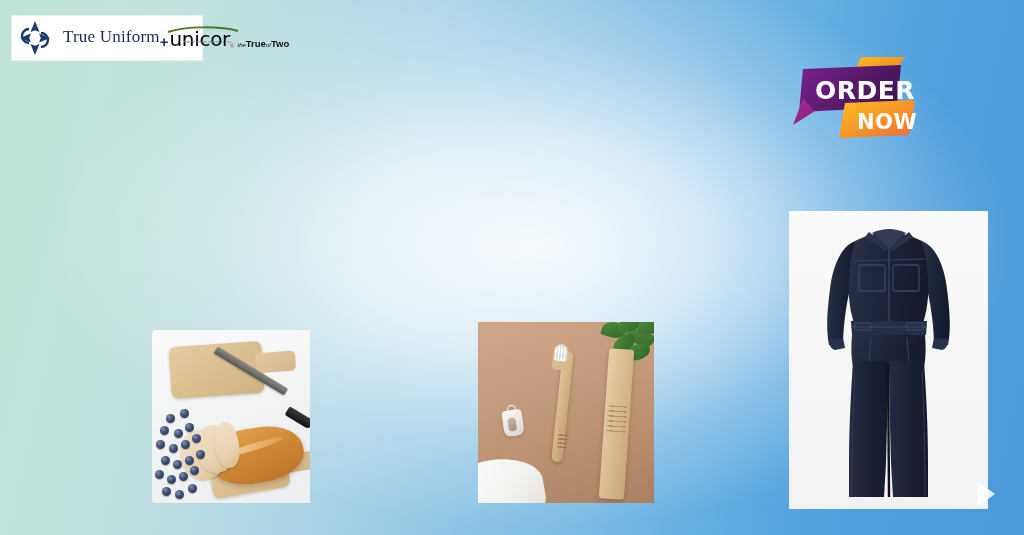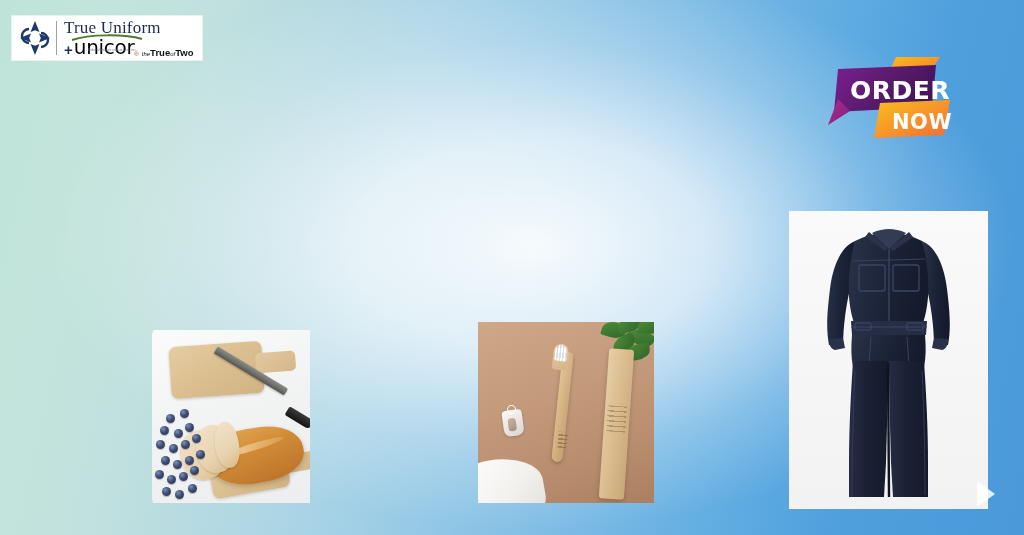--- a/index.html
+++ b/index.html
@@ -32,41 +32,41 @@
   .logo-card {
     position:absolute; left:12px; top:16px;
     width:190px; height:44px;
     background:#ffffff;
     display:flex; align-items:center;
     padding:2px 4px 2px 6px;
     box-shadow:0 0 0 1px rgba(255,255,255,0.6);
   }
   .logo-mark { width:34px; height:38px; flex:0 0 34px; display:block; }
   .logo-rule { width:1px; height:34px; background:#9aa0a6; margin:0 7px 0 4px; }
-  .logo-text { display:flex; flex-direction:column; justify-content:center; line-height:1; }
+  .logo-text { display:flex; justify-content:center; line-height:1; }
   .logo-name {
     font-family:"Liberation Serif", serif;
     font-size:17px; color:#1b2a52; letter-spacing:.2px;
     white-space:nowrap;
   }
   .logo-sub-wrap { position:relative; margin-top:1px; display:flex; align-items:flex-end; white-space:nowrap; }
   .logo-swoosh { position:absolute; left:7px; top:-3px; width:72px; height:7px; }
   .logo-plus { font-size:15px; font-weight:bold; color:#18315c; line-height:1; margin-right:1px; }
   .logo-unicor {
     font-size:20px; font-weight:normal; color:#000000; line-height:1;
     letter-spacing:-.3px; font-family:"DejaVu Sans", sans-serif;
   }
   .logo-reg { font-size:6px; color:#c0392b; vertical-align:super; }
   .logo-power { font-size:8.5px; color:#111; margin-left:3px; line-height:1; white-space:nowrap; }
   .logo-power b { font-size:9.5px; }
   .logo-power i { font-size:6px; font-style:italic; }
   .logo-tiny { position:absolute; left:24px; top:12px; font-size:3.4px; color:#6b7a8c; letter-spacing:.2px; white-space:nowrap; }
 
   
-  .order-badge { position:absolute; left:822px; top:55px; width:132px; height:88px; }
+  .order-badge { position:absolute; left:787px; top:55px; width:132px; height:88px; }
   .order-badge svg { width:100%; height:100%; display:block; }
 
   
   .headline {
     position:absolute; left:0; top:76px; width:912px;
     text-align:center;
     font-family:"DejaVu Sans", sans-serif;
     font-weight:bold;
     color:#17181a;
     line-height:1.13;

